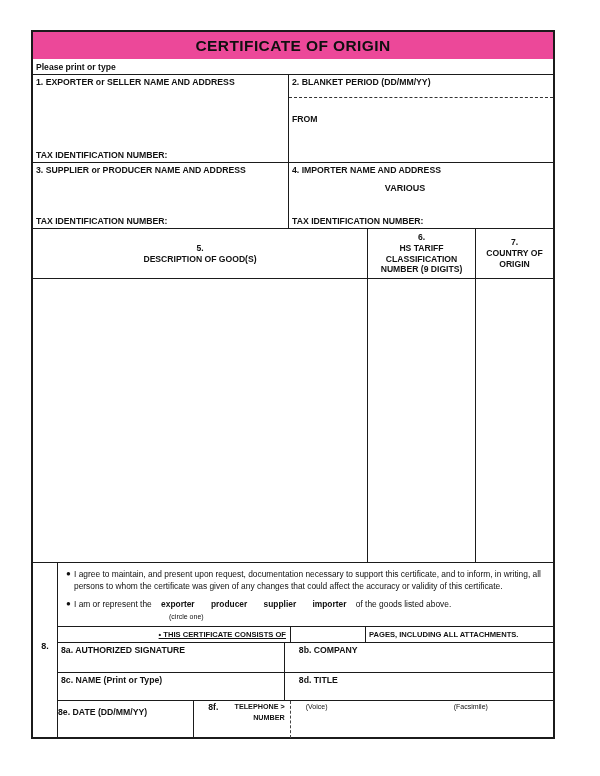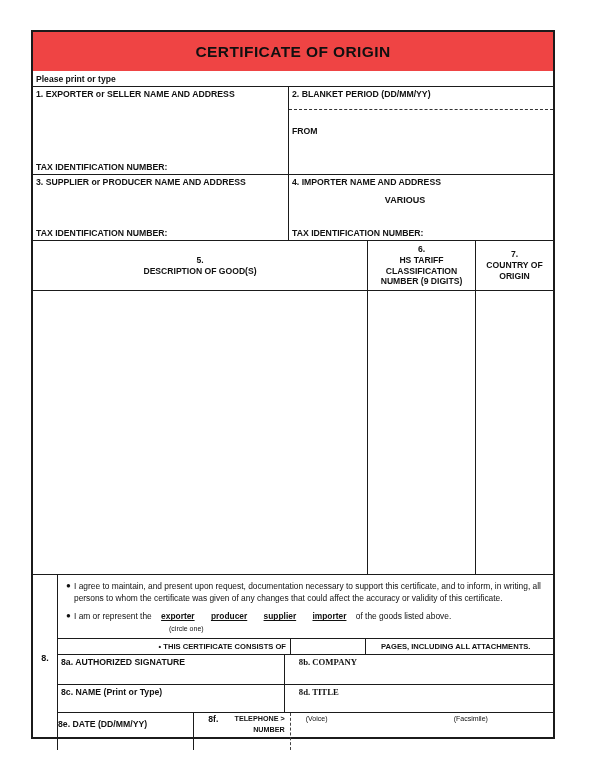--- a/index.html
+++ b/index.html
@@ -22,22 +22,22 @@
     left: 31px;
     top: 30px;
     width: 524px;
     height: 709px;
     border: 2px solid #1b1b1b;
     background: #ffffff;
   }
 
   
   .title-bar {
-    height: 39px;
-    background: #ef4444;
+    height: 27px;
+    background: #ec4899;
     display: flex;
     align-items: center;
     justify-content: center;
   }
   .title-bar .title-text {
     font-size: 15.5px;
     font-weight: bold;
     letter-spacing: 0.4px;
     color: #101010;
   }
@@ -138,48 +138,48 @@
   .bullet-row {
     display: flex;
     font-size: 8.4px;
     color: #111;
     line-height: 1.45;
     margin-bottom: 6px;
   }
   .bullet-row:last-child { margin-bottom: 0; }
   .bullet-dot { width: 8px; flex: none; font-size: 8px; }
   .bullet-txt { flex: 1; }
-  .choice { font-weight: bold; margin: 0 7px; text-decoration: underline; }
+  .choice { font-weight: bold; margin: 0 7px; }
   .choice:first-of-type { margin-left: 10px; }
   .circle-one {
     font-size: 7px;
     color: #111;
     margin-left: 95px;
     margin-top: 1px;
   }
 
   .consists-row {
     height: 16px;
     display: flex; align-items: center;
     border-bottom: 1.6px solid #1b1b1b;
     font-size: 7.6px; font-weight: bold; color: #111;
   }
-  .consists-left { width: 232px; text-align: right; padding-right: 4px; }
+  .consists-left { width: 232px; text-align: right; padding-right: 4px; text-decoration: underline; }
   .consists-box {
     width: 76px; height: 100%;
     border-left: 1.6px solid #1b1b1b;
     border-right: 1.6px solid #1b1b1b;
     background: #ffffff;
   }
-  .consists-right { padding-left: 3px; margin-left: 12px; }
+  .consists-right { padding-left: 3px; }
 
   .sig-row { display: flex; border-bottom: 1.6px solid #1b1b1b; gap: 11px; }
   .sig-row.last { border-bottom: none; }
   .sig-left  { width: 231px; border-right: 1.6px solid #1b1b1b; position: relative; }
-  .sig-right { width: 262px; position: relative; font-family: Liberation Serif, serif; }
+  .sig-right { width: 262px; position: relative; }
   .sig-h36 { height: 29px; }
   .sig-h32 { height: 27px; }
   .sig-h40 { height: 37px; }
   .sig-left .lab, .sig-right .lab { position: absolute; left: 3px; top: 2px; }
 
   .tel-left { width: 142px; border-right: 1.6px solid #1b1b1b; position: relative; }
   .tel-mid  { width: 89px; position: relative; border-right: 1px dashed #444; }
   .tel-mid .tel-stack {
     position: absolute; left: 0; right: 5px; top: 1px;
     text-align: right;

